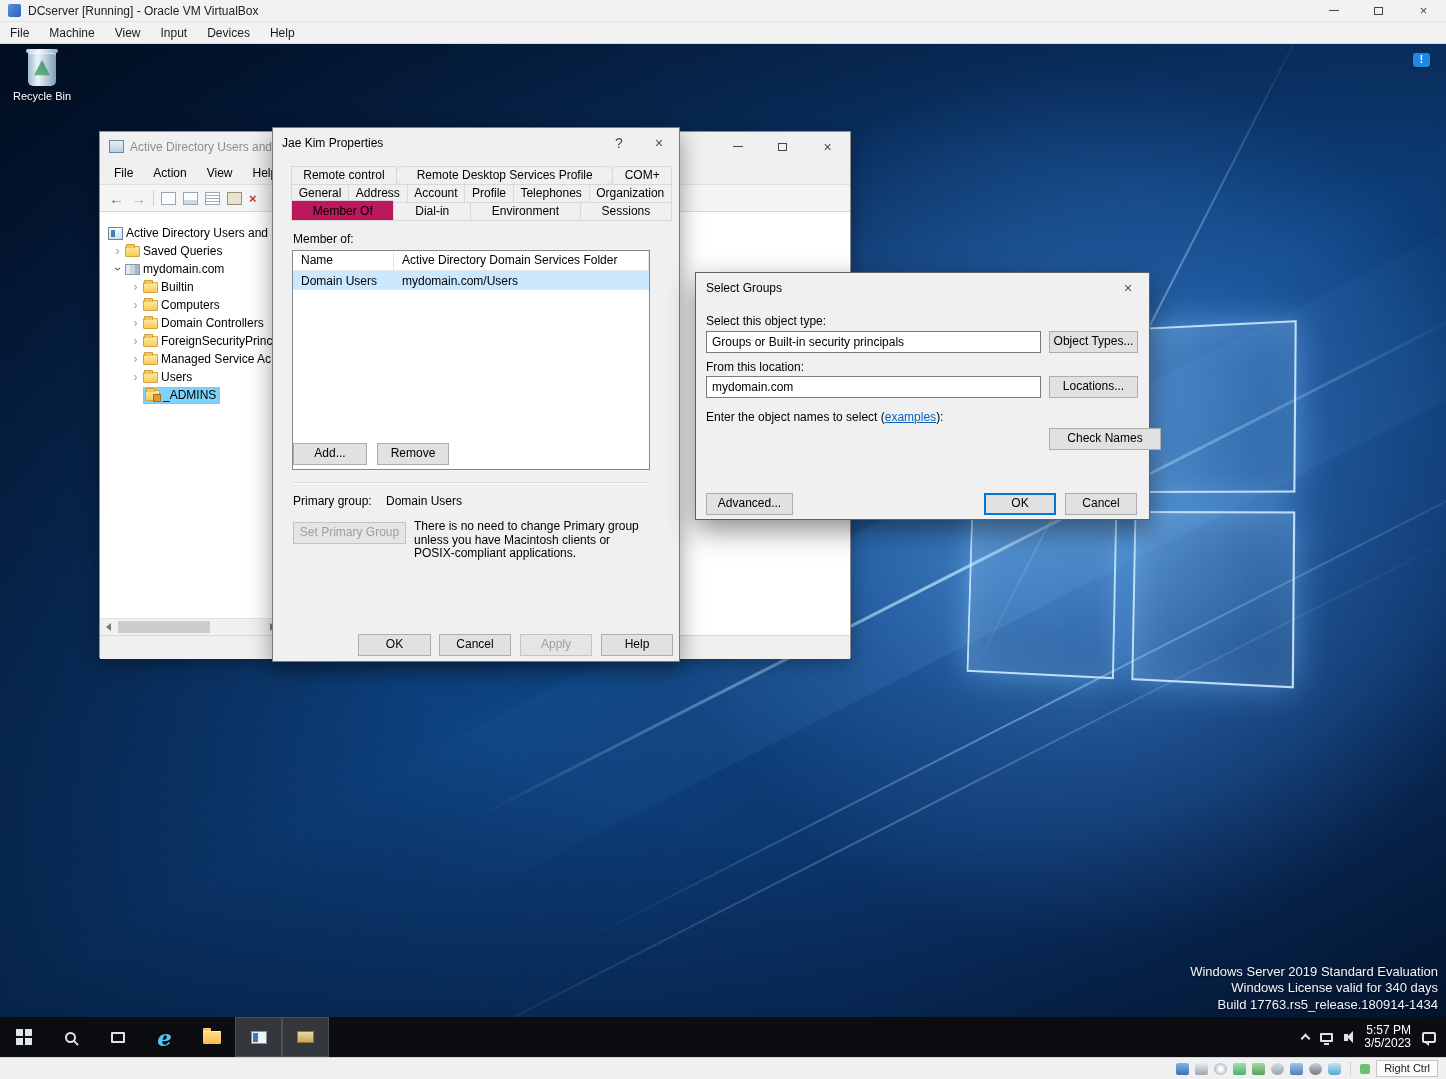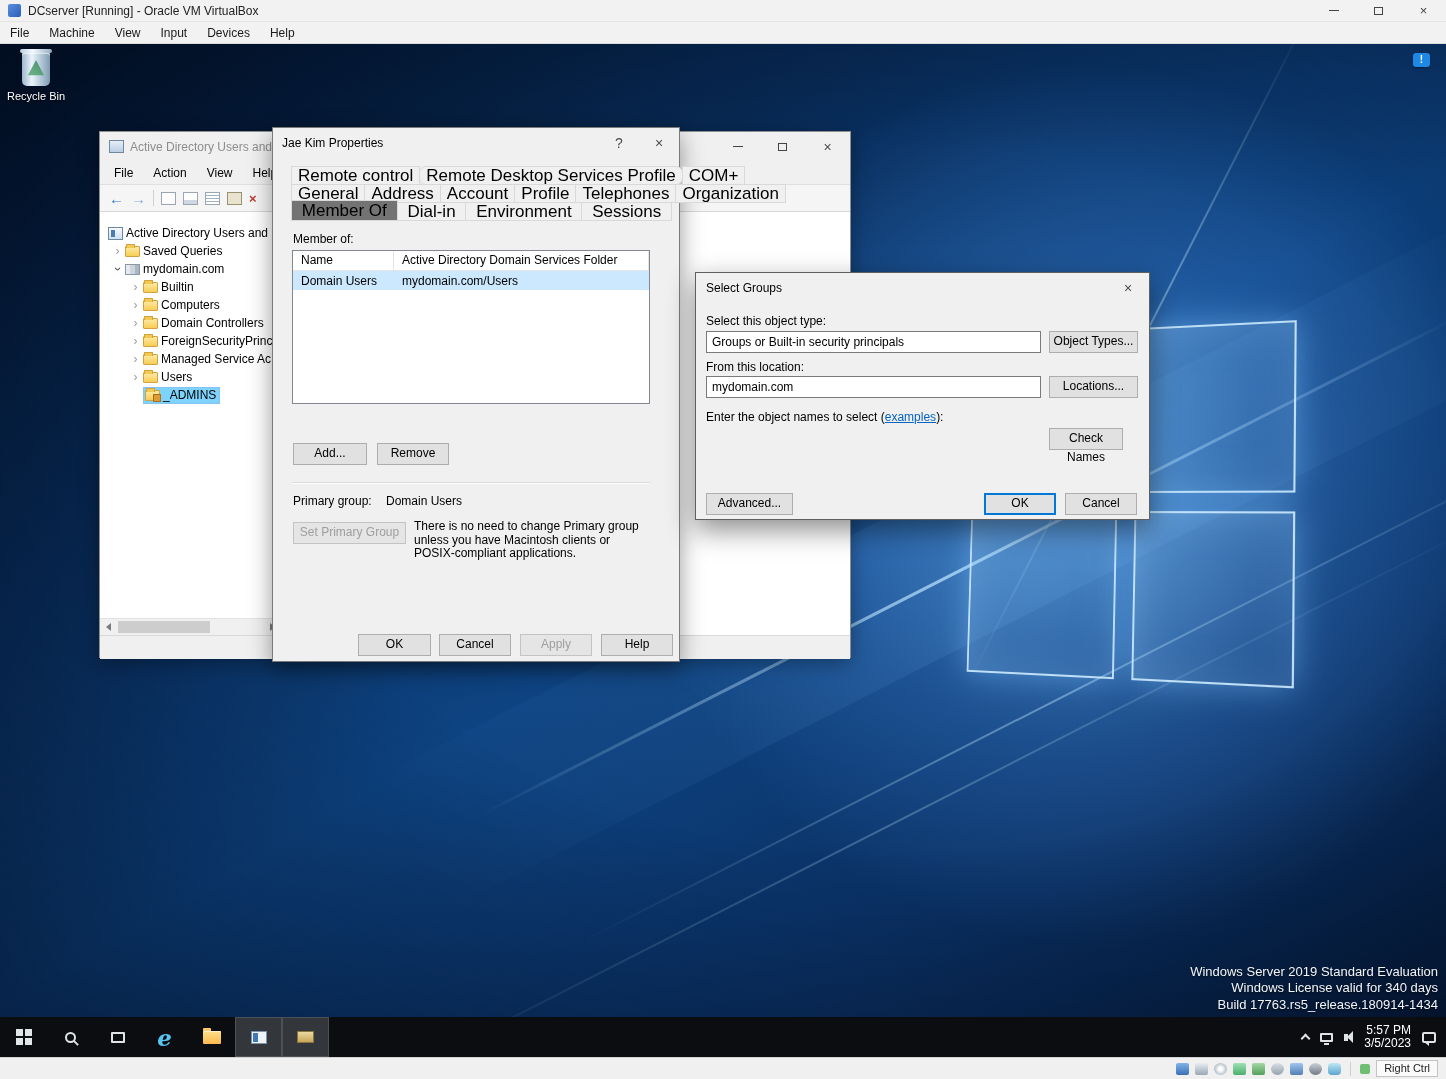--- a/index.html
+++ b/index.html
@@ -32,21 +32,21 @@
   .beam { position:absolute; left:330px; top:430px; width:1320px; height:150px; transform:rotate(-27deg);
     background:linear-gradient(90deg, rgba(120,190,255,0), rgba(120,190,255,0.12), rgba(120,190,255,0)); }
   .hero-logo { position:absolute; left:958px; top:282px; width:336px; height:352px;
     transform:perspective(1000px) rotateY(-16deg) rotateX(4deg);
     display:grid; grid-template-columns:1fr 1fr; grid-template-rows:1fr 1fr; gap:18px; }
   .pane { border:2px solid rgba(205,235,255,0.9);
     background:linear-gradient(135deg, rgba(150,205,255,0.28), rgba(50,110,190,0.10));
     box-shadow:0 0 30px rgba(120,190,255,0.5), inset 0 0 45px rgba(160,215,255,0.22); }
 
   
-  .recycle { position:absolute; left:6px; top:8px; width:60px; text-align:center; }
+  .recycle { position:absolute; left:12px; top:8px; width:60px; text-align:center; }
   .bin { width:28px; height:34px; margin:0 auto; border-radius:3px 3px 5px 5px; position:relative;
     background:linear-gradient(90deg,#9db7cb,#eaf4fb 35%,#7f9cb3); box-shadow:inset 0 2px 0 rgba(255,255,255,.6); }
   .bin:before { content:""; position:absolute; top:-3px; left:-2px; right:-2px; height:4px; background:linear-gradient(90deg,#b9cfe0,#f2f9ff 40%,#93abc0); border-radius:2px; }
   .bin:after { content:""; position:absolute; left:6px; top:8px; width:16px; height:18px;
     background:linear-gradient(180deg, rgba(38,120,70,0.85), rgba(60,160,95,0.85)); clip-path:polygon(50% 0,100% 85%,0 85%); opacity:.85; }
   .recycle-label { margin-top:4px; font-size:11px; color:#fff; text-shadow:0 1px 2px rgba(0,0,0,.8); }
 
   
   .winver { position:absolute; right:8px; bottom:44px; text-align:right; color:#f2f6fa; font-size:13px; line-height:16.5px; text-shadow:0 1px 2px rgba(0,0,0,.55); }
 
@@ -105,24 +105,24 @@
   .tri-l { width:0; height:0; border-top:4px solid transparent; border-bottom:4px solid transparent; border-right:5px solid #7a7a7a; }
   .tri-r { width:0; height:0; border-top:4px solid transparent; border-bottom:4px solid transparent; border-left:5px solid #7a7a7a; }
   .hthumb { position:absolute; left:18px; top:2px; width:92px; height:12px; background:#cdcdcd; }
 
   
   .props { left:272px; top:83px; width:408px; height:535px; z-index:20; border-color:#7a7a7a; box-shadow:0 8px 22px rgba(0,0,0,.4); }
   .props .w-titlebar { height:30px; }
   .tabrows { position:absolute; left:18px; top:38px; width:380px; }
   .tabrow { display:flex; }
   .tab { flex:1 1 auto; background:#f0f0f0; border:1px solid #d9d9d9; margin-right:-1px; margin-bottom:-1px;
-    text-align:center; font-size:17px; height:19px; line-height:17px; padding:0 6px; white-space:nowrap; }
+    text-align:center; font-size:12px; height:19px; line-height:17px; padding:0 6px; white-space:nowrap; }
   .tab.wide { flex:2.6 1 auto;border-radius:7px; }
-  .tab.active { background:#737373; position:relative; z-index:3; height:21px; margin-top:-2px; line-height:20px; }
-  .lv { position:absolute; left:19px; top:122px; width:358px; height:154px; background:#fff; border:1px solid #828790; overflow:hidden; }
+  .tab.active { background:#be185d; position:relative; z-index:3; height:21px; margin-top:-2px; line-height:20px; }
+  .lv { position:absolute; left:19px; top:122px; width:358px; height:220px; background:#fff; border:1px solid #828790; overflow:hidden; }
   .lv-head { display:flex; height:20px; background:#fff; border-bottom:1px solid #e5e5e5; font-size:12px; }
   .lv-hc { padding:2px 8px 0 8px; border-right:1px solid #e5e5e5; white-space:nowrap; overflow:hidden; }
   .c1 { width:101px; flex:0 0 101px; } .c2 { flex:1; }
   .lv-row { display:flex; height:19px; font-size:12px; align-items:center; }
   .lv-row.selected { background:#cce8ff; }
   .lv-c { padding:0 8px; white-space:nowrap; overflow:hidden; }
   .etch { position:absolute; left:20px; top:354px; width:357px; height:2px; border-top:1px solid #dcdcdc; border-bottom:1px solid #fdfdfd; }
   .note { position:absolute; left:141px; top:392px; width:240px; font-size:12px; line-height:13.5px; }
 
   
@@ -411,21 +411,21 @@
       <div class="lbl" style="left:10px; top:41px;">Select this object type:</div>
       <input class="tfield" style="left: 10px; top: 58px; width: 335px;" readonly="" value="Groups or Built-in security principals">
       <div class="btn" style="left:353px; top:58px; width:89px;">Object Types...</div>
 
       <div class="lbl" style="left:10px; top:87px;">From this location:</div>
       <input class="tfield" style="left: 10px; top: 103px; width: 335px;" readonly="" value="mydomain.com">
       <div class="btn" style="left:353px; top:103px; width:89px;">Locations...</div>
 
       <div class="lbl" style="left:10px; top:137px;"><span>Enter the object names to select (</span><span class="link">examples</span><span>):</span></div>
 
-      <div class="btn" style="left:353px; top:155px; width:74px;">Check Names</div>
+      <div class="btn" style="left:353px; top:155px; width:112px;">Check Names</div>
 
       <div class="btn" style="left:10px; top:220px; width:87px;">Advanced...</div>
       <div class="btn focused" style="left:288px; top:220px; width:72px;">OK</div>
       <div class="btn" style="left:369px; top:220px; width:72px;">Cancel</div>
     </div>
 
     <div class="taskbar">
       <div class="tb-btn">
         <span class="win-flag">
             <span></span>

